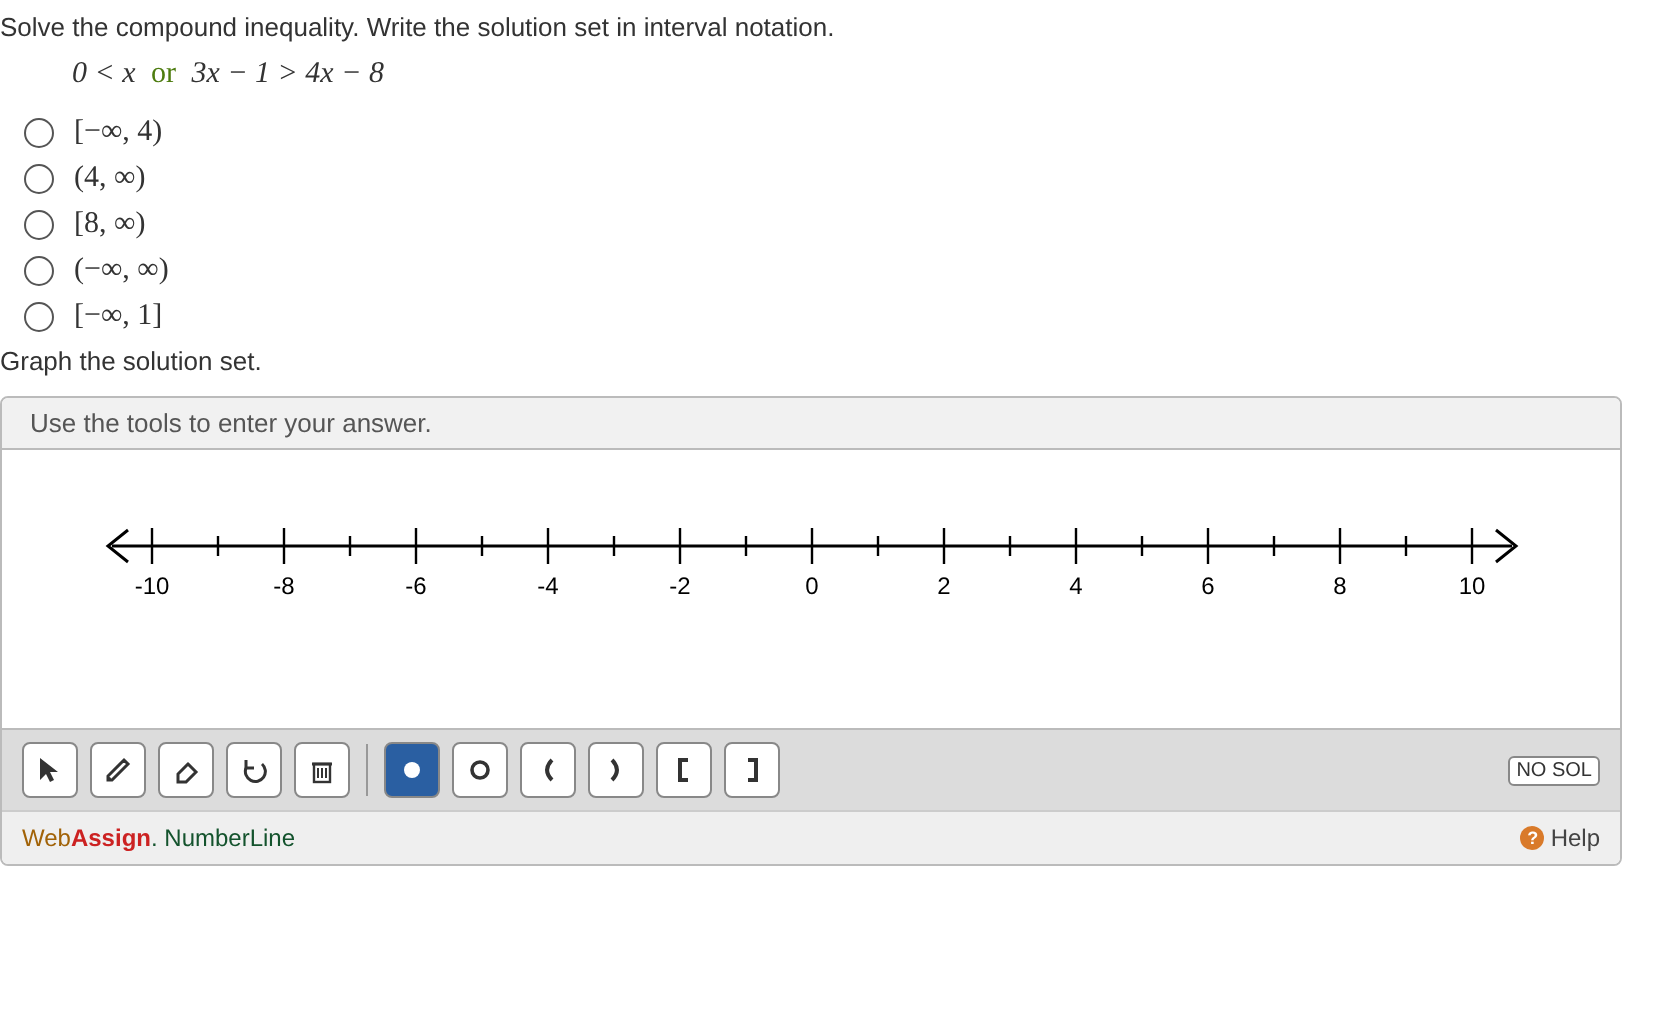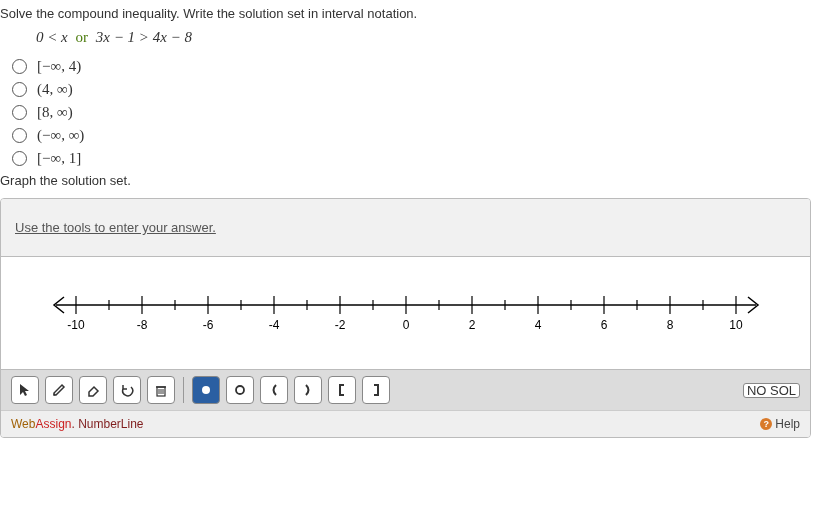--- a/index.html
+++ b/index.html
@@ -26,27 +26,26 @@
   .sub-prompt { margin: 4px 0 10px 0; }
   .tool-panel {
     border: 1px solid #bbb;
     border-radius: 4px;
     margin: 0 24px 0 0;
     overflow: hidden;
   }
   .tool-header {
     background: #f1f1f1;
     color: #555;
-    padding: 21px 14px;
+    padding: 5px 14px;
     border-bottom: 1px solid #bbb;
     font-size: 13px;
-    text-decoration: underline;
   }
   .nl-area {
-    height: 112px;
+    height: 139px;
     position: relative;
     background: #fff;
   }
   .nl-svg { display: block; margin: 0 auto; }
   .toolbar {
     background: #dcdcdc;
     border-top: 1px solid #bbb;
     display: flex;
     align-items: center;
     padding: 6px 10px;
@@ -60,34 +59,34 @@
     display: flex; align-items: center; justify-content: center;
     cursor: pointer;
   }
   .tool-btn.active { background: #2a5fa2; color: #fff; }
   .tool-sep {
     width: 1px; height: 26px; background: #999; margin: 0 2px;
   }
   .spacer { flex: 1; }
   .nosol-btn {
     border: 1px solid #888; border-radius: 3px; background: #fff;
-    font-size: 13px; line-height: 9px; text-align: center;
+    font-size: 10px; line-height: 9px; text-align: center;
     padding: 2px 3px; cursor: pointer;
   }
   .tool-footer {
     background: #efefef;
     border-top: 1px solid #ccc;
     display: flex;
     align-items: center;
     padding: 6px 10px;
     font-size: 12px;
   }
   .brand-web { color: #a16207; }
-  .brand-assign { color: #c22; font-weight: normal; }
-  .brand-nl { color: #7f1d1d; }
+  .brand-assign { color: #c22; font-weight: bold; }
+  .brand-nl { color: #14532d; }
   .help-btn {
     margin-left: auto;
     color: #444;
     cursor: pointer;
     display: flex; align-items: center; gap: 3px;
     font-size: 12px;
   }
   .help-ico {
     width: 12px; height: 12px; border-radius: 50%;
     background: #d97a2a; color: #fff; font-size: 9px; font-weight: bold;

